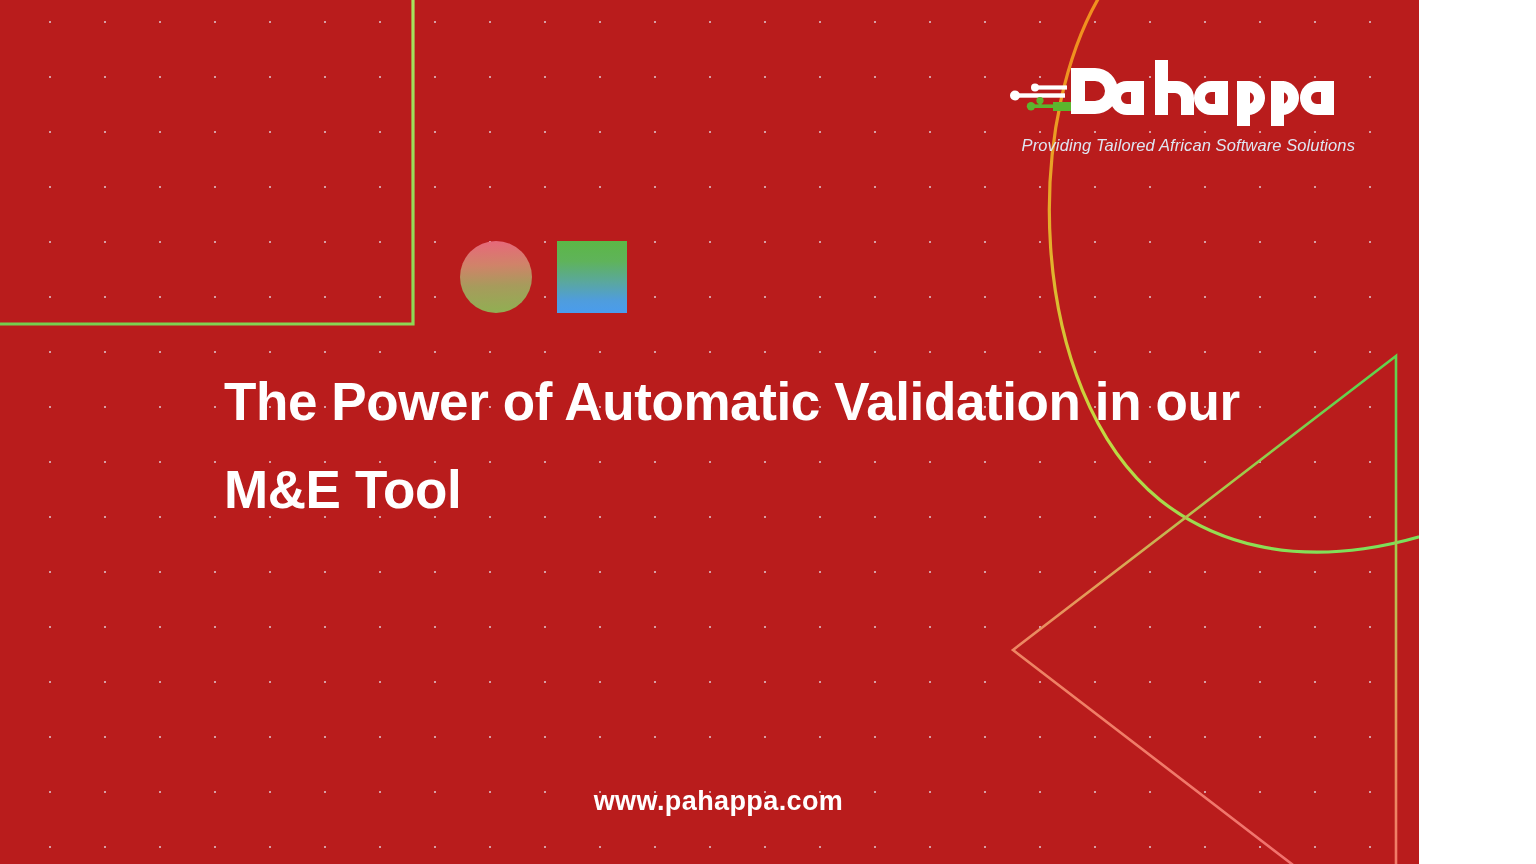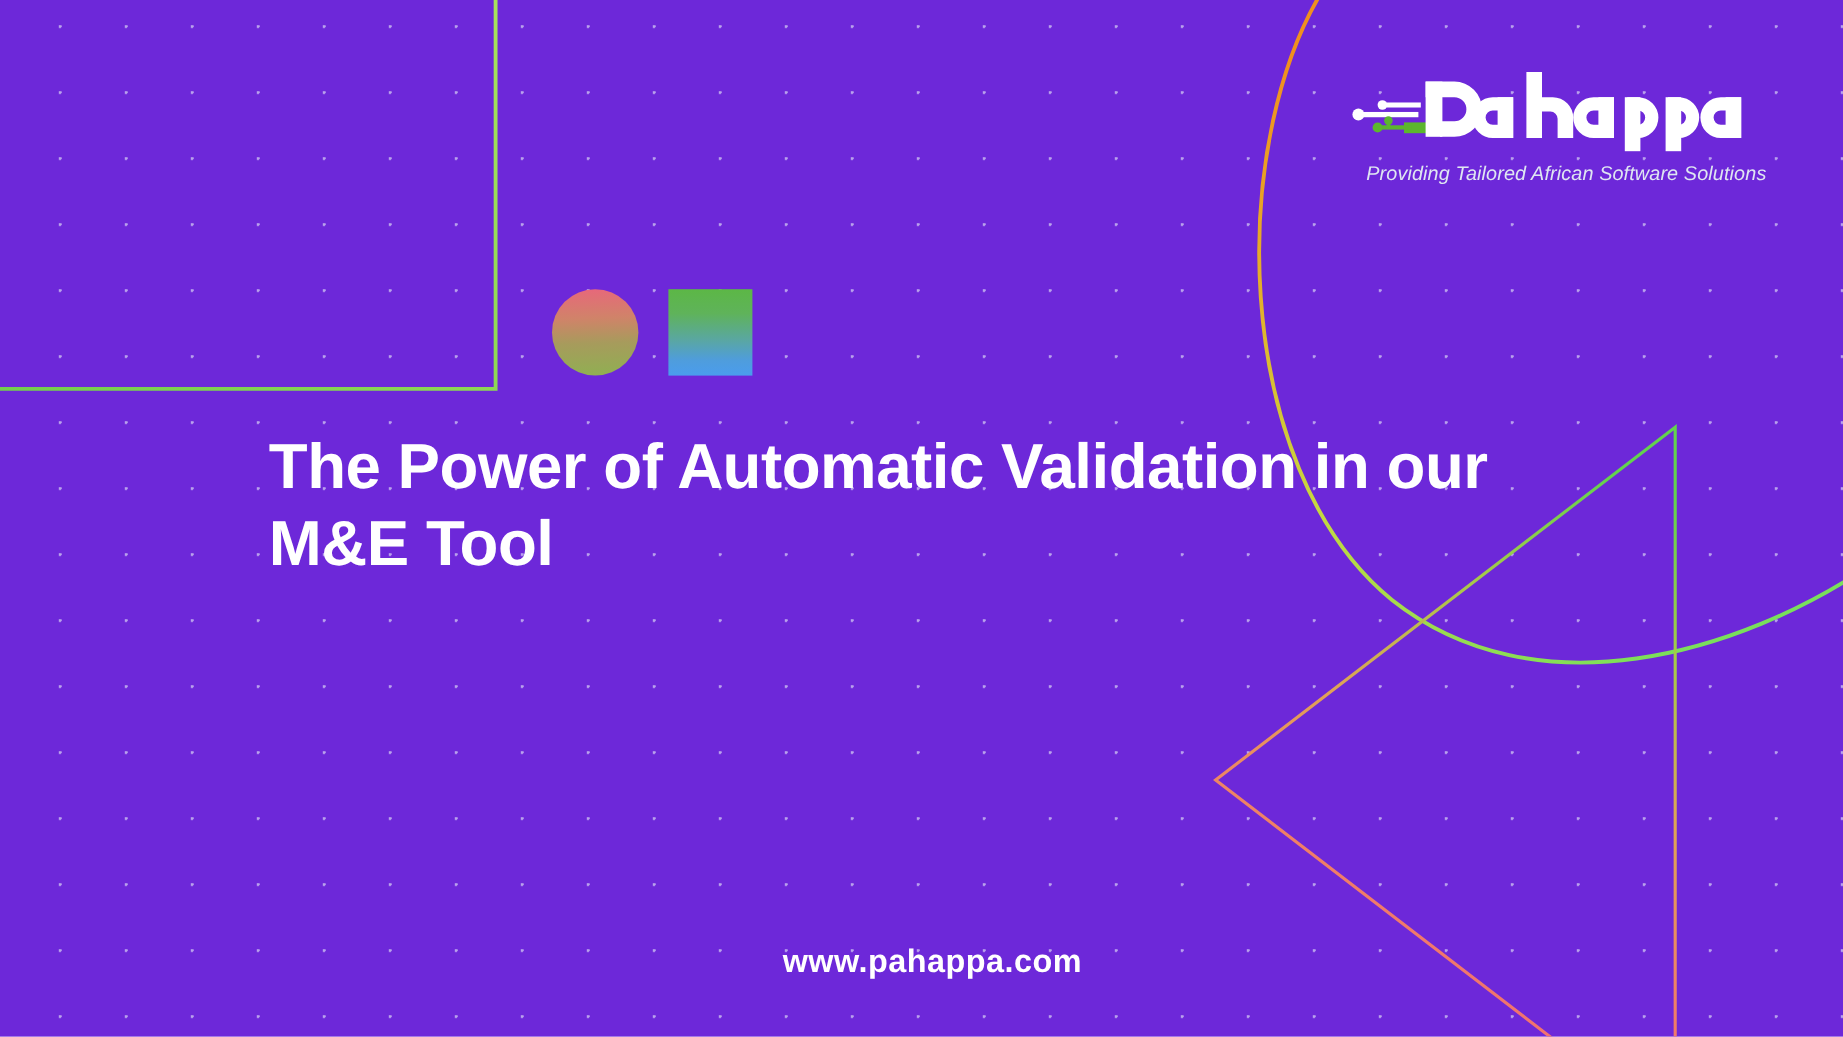--- a/index.html
+++ b/index.html
@@ -3,24 +3,24 @@
 <meta charset="utf-8">
 <title>Pahappa Slide</title>
 <style>
   html, body {
     margin: 0;
     padding: 0;
     background: #ffffff;
   }
   #slide {
     position: relative;
-    width: 1536px;
+    width: 1419px;
     height: 864px;
     overflow: hidden;
-    background-color: #6d28d9;
+    background-color: #b91c1c;
     font-family: "Liberation Sans", sans-serif;
   }
 
   
   #dot-grid {
     position: absolute;
     inset: 0;
     background-image:
       radial-gradient(circle at 1px 1px, rgba(233,238,248,0.62) 1.15px, rgba(0,0,0,0) 1.5px);
     background-size: 55px 55px;
@@ -106,21 +106,21 @@
 
   
   #headline {
     position: absolute;
     left: 224px;
     top: 358px;
     width: 1060px;
     margin: 0;
     font-size: 53px;
     font-weight: 700;
-    line-height: 64px;
+    line-height: 88px;
     letter-spacing: -0.4px;
     color: #ffffff;
   }
 
   
   #footer-url {
     position: absolute;
     left: 0;
     right: 0;
     top: 786px;

